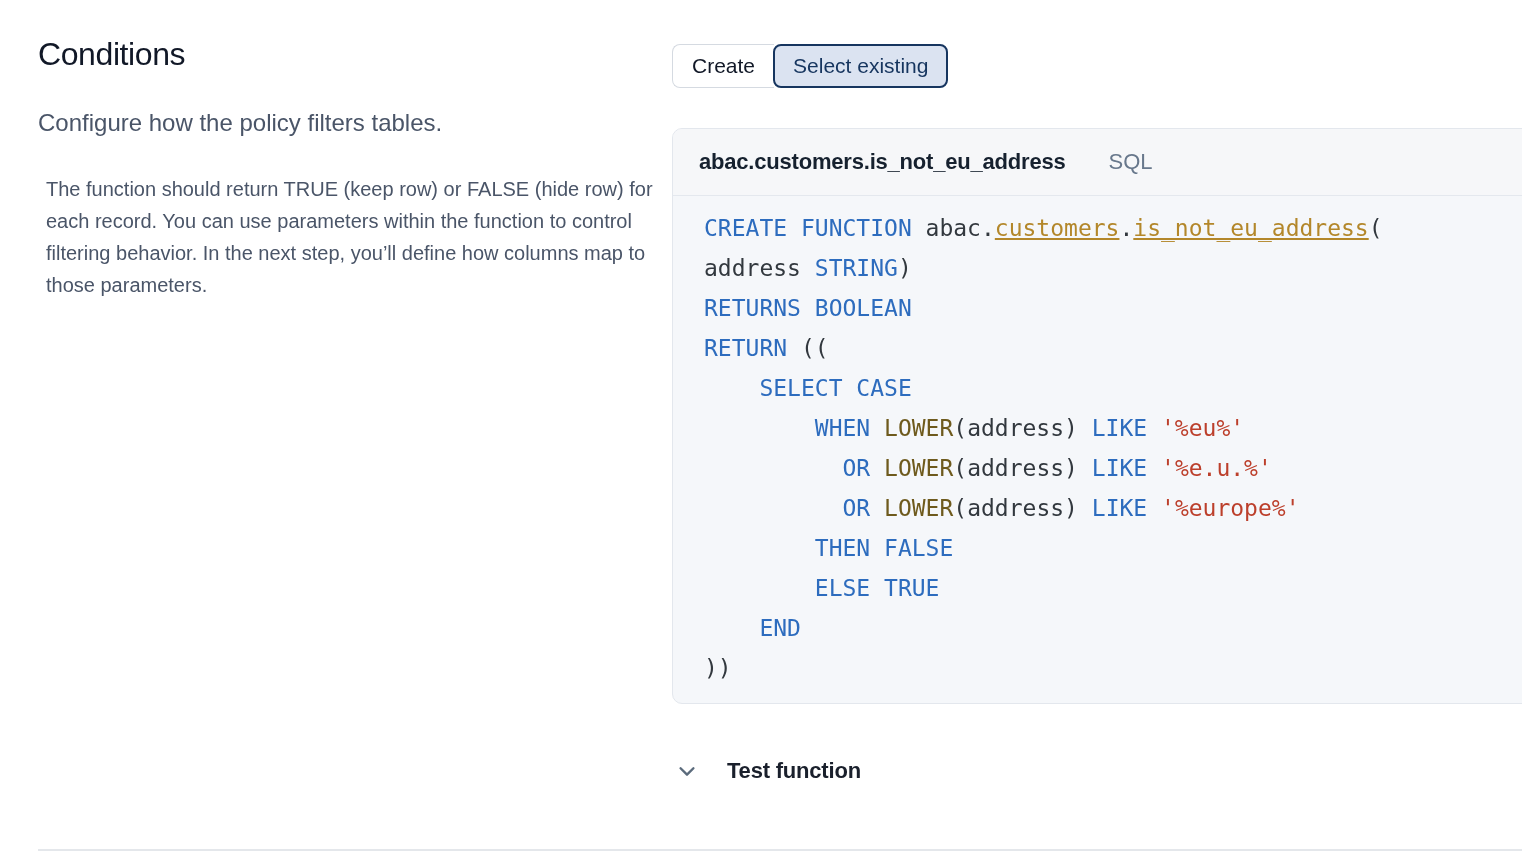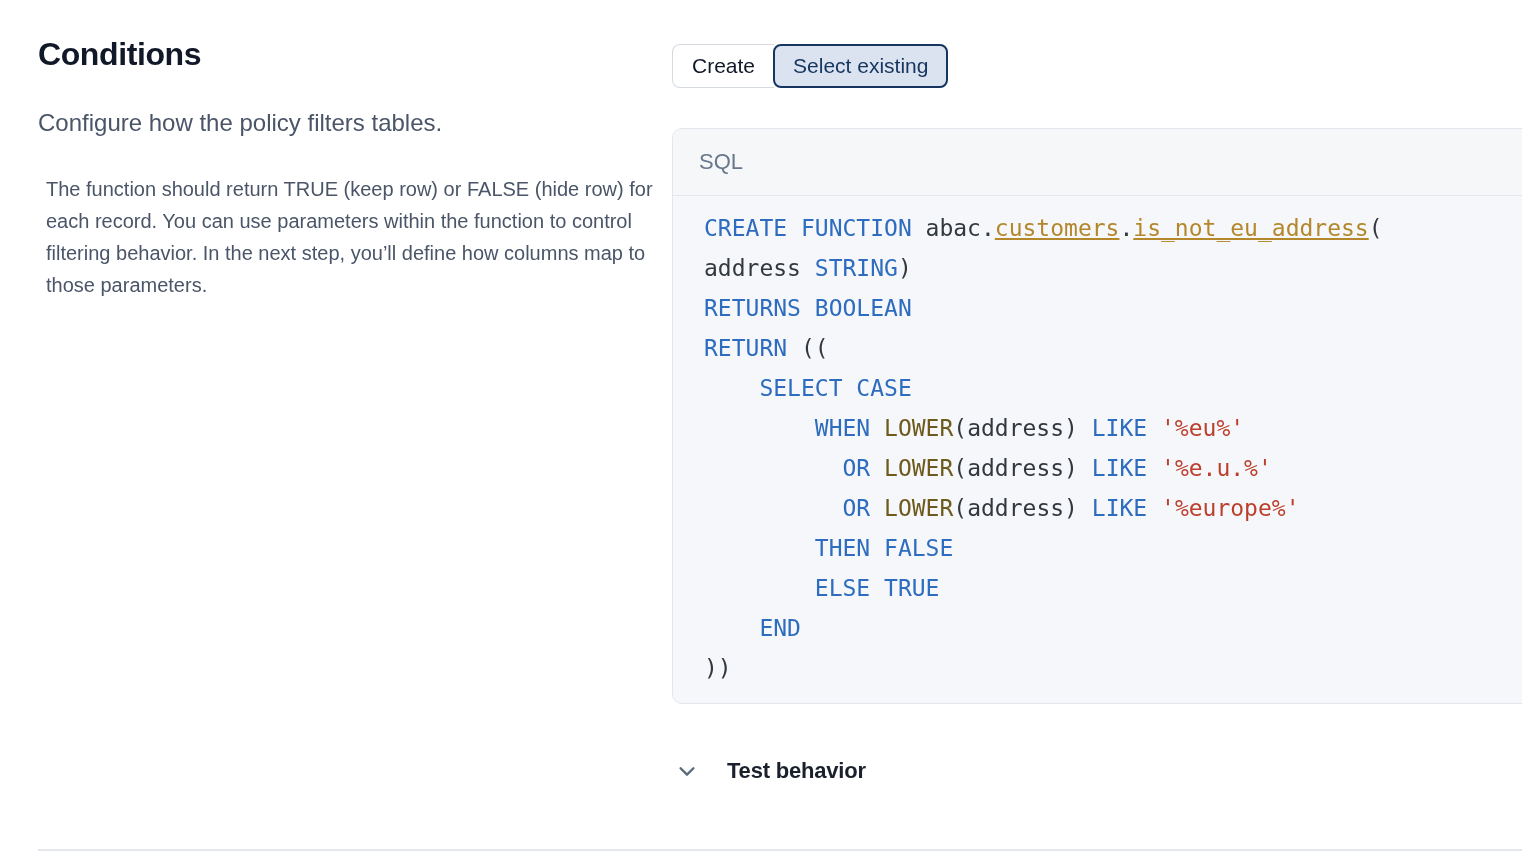--- a/index.html
+++ b/index.html
@@ -10,21 +10,21 @@
   body{
     width:1522px;height:858px;position:relative;overflow:hidden;
     background:#ffffff;
     font-family:"Liberation Sans","DejaVu Sans",sans-serif;
     -webkit-font-smoothing:antialiased;
   }
 
   
   .page-title{
     position:absolute;left:38px;top:36px;margin:0;
-    font-size:32px;font-weight:700;color:#111827;letter-spacing:-0.4px;
+    font-size:32px;font-weight:400;color:#111827;letter-spacing:-0.4px;
   }
   .desc-1{
     position:absolute;left:38px;top:110px;margin:0;
     font-size:24px;color:#4a5568;line-height:26px;
   }
   .desc-2{
     position:absolute;left:38px;top:165px;margin:8px;width:608px;
     font-size:20px;color:#4a5568;line-height:32px;
   }
 
@@ -50,21 +50,21 @@
   .panel{
     position:absolute;left:672px;top:128px;width:884px;
     border:1.5px solid #e3e7ed;border-radius:10px;overflow:hidden;
     background:#f5f7fa;
   }
   .panel-header{
     height:67px;background:#f6f7f9;border-bottom:1.5px solid #e4e8ee;
     display:flex;align-items:center;padding:0 26px;gap:18px;
   }
   .fn-name{font-size:22px;font-weight:700;color:#16212f;letter-spacing:-0.2px;}
-  .lang-badge{font-size:22px;color:#68788c;}
+  .lang-badge{font-size:22px;color:#68788c;margin-left:25px;}
   .code{
     margin:0;padding:12px 26px 15px 31px;
     font-family:"DejaVu Sans Mono","Liberation Mono",monospace;
     font-size:23px;line-height:40px;color:var(--pl);
     white-space:pre;
   }
   .tok-kw{color:var(--kw);}
   .tok-fn{color:var(--fn);text-decoration:underline;}
   .tok-fnb{color:var(--fnb);}
   .tok-str{color:var(--str);margin-top:32px;}
@@ -94,27 +94,28 @@
   <p class="desc-1">Configure how the policy filters tables.</p>
   <p class="desc-2">The function should return TRUE (keep row) or FALSE (hide row) for each record. You can use parameters within the function to control filtering behavior. In the next step, you’ll define how columns map to those parameters.</p>
 
   <div class="segmented">
     <button class="seg-btn">Create</button>
     <button class="seg-btn selected">Select existing</button>
   </div>
 
   <section class="panel">
     <header class="panel-header">
+      <span class="fn-name">abac.customers.is_not_eu_address</span>
       <span class="lang-badge">SQL</span>
     </header>
     <pre class="code" id="sql-code"><div class="code-line"><span class="tok-kw">CREATE</span><span class="tok-pl"> </span><span class="tok-kw">FUNCTION</span><span class="tok-pl"> abac.</span><span class="tok-fn">customers</span><span class="tok-pl">.</span><span class="tok-fn">is_not_eu_address</span><span class="tok-pl">(</span></div><div class="code-line"><span class="tok-pl">address </span><span class="tok-kw">STRING</span><span class="tok-pl">)</span></div><div class="code-line"><span class="tok-kw">RETURNS</span><span class="tok-pl"> </span><span class="tok-kw">BOOLEAN</span></div><div class="code-line"><span class="tok-kw">RETURN</span><span class="tok-pl"> ((</span></div><div class="code-line"><span class="tok-pl">    </span><span class="tok-kw">SELECT</span><span class="tok-pl"> </span><span class="tok-kw">CASE</span></div><div class="code-line"><span class="tok-pl">        </span><span class="tok-kw">WHEN</span><span class="tok-pl"> </span><span class="tok-fnb">LOWER</span><span class="tok-pl">(address) </span><span class="tok-kw">LIKE</span><span class="tok-pl"> </span><span class="tok-str">'%eu%'</span></div><div class="code-line"><span class="tok-pl">          </span><span class="tok-kw">OR</span><span class="tok-pl"> </span><span class="tok-fnb">LOWER</span><span class="tok-pl">(address) </span><span class="tok-kw">LIKE</span><span class="tok-pl"> </span><span class="tok-str">'%e.u.%'</span></div><div class="code-line"><span class="tok-pl">          </span><span class="tok-kw">OR</span><span class="tok-pl"> </span><span class="tok-fnb">LOWER</span><span class="tok-pl">(address) </span><span class="tok-kw">LIKE</span><span class="tok-pl"> </span><span class="tok-str">'%europe%'</span></div><div class="code-line"><span class="tok-pl">        </span><span class="tok-kw">THEN</span><span class="tok-pl"> </span><span class="tok-kw">FALSE</span></div><div class="code-line"><span class="tok-pl">        </span><span class="tok-kw">ELSE</span><span class="tok-pl"> </span><span class="tok-kw">TRUE</span></div><div class="code-line"><span class="tok-pl">    </span><span class="tok-kw">END</span></div><div class="code-line"><span class="tok-pl">))</span></div></pre>
   </section>
 
   <button class="test-row">
     <svg class="chevron" viewBox="0 0 24 24" fill="none" stroke="currentColor" stroke-width="2.6" stroke-linecap="round" stroke-linejoin="round">
       <polyline points="5,9 12,16 19,9"></polyline>
     </svg>
-    <span class="test-label">Test behavior</span>
+    <span class="test-label">Test function</span>
   </button>
 
   <div class="divider"></div>
 
 </main>
 
 </body></html>

